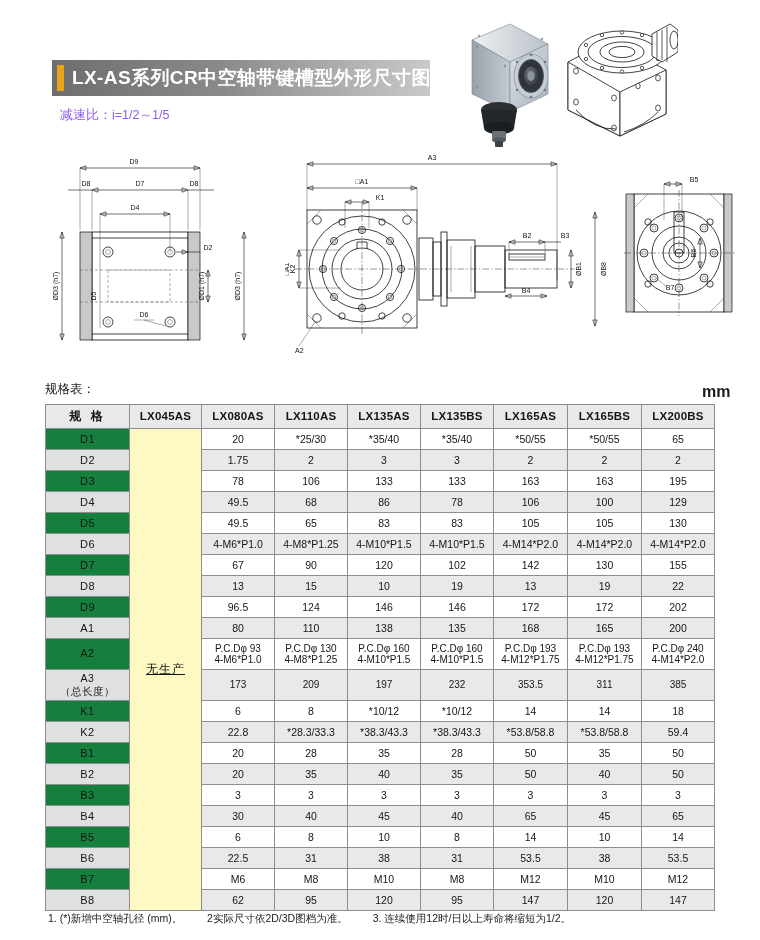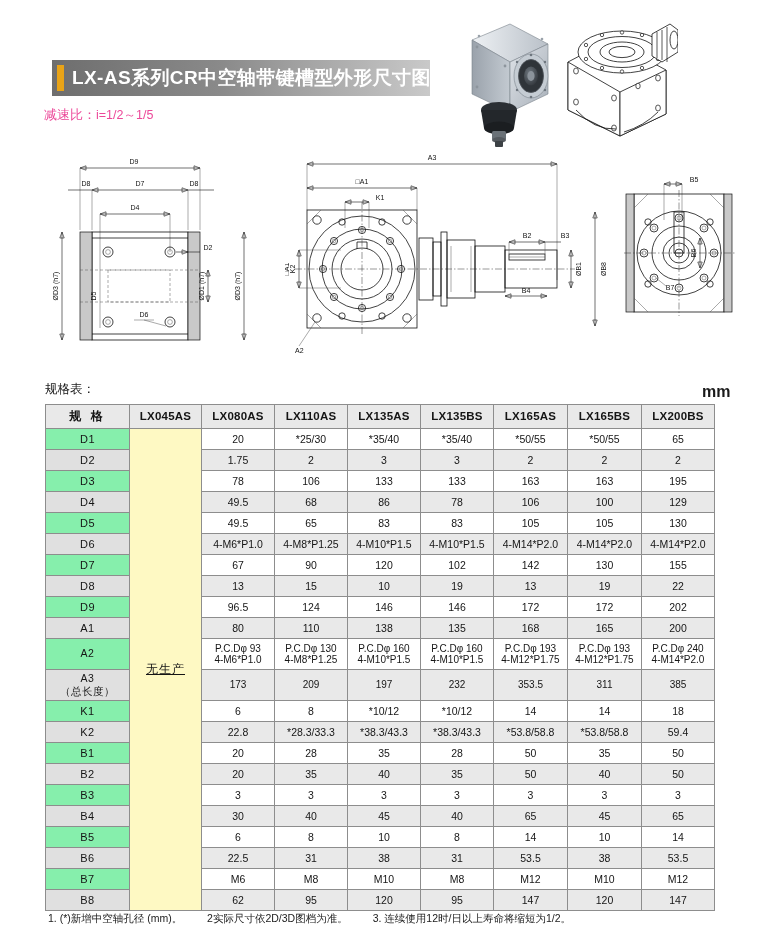--- a/index.html
+++ b/index.html
@@ -21,21 +21,21 @@
     display:flex;align-items:center;
   }
   .title-accent{
     width:7px;height:26px;background:#e8a317;margin-left:5px;flex:0 0 auto;
   }
   .title-text{
     color:#ffffff;font-size:19px;font-weight:bold;letter-spacing:.4px;
     margin-left:8px;white-space:nowrap;
   }
   .ratio-line{
-    position:absolute;left:44px;top:106px;font-size:13px;color:#ec4899;white-space:nowrap;
+    position:absolute;left:60px;top:106px;font-size:13px;color:#8b5cf6;white-space:nowrap;
   }
   .ratio-line .val{font-size:12.5px;}
 
   
   .photos{position:absolute;left:440px;top:8px;width:240px;height:140px;}
   .photo-iso{position:absolute;left:12px;top:6px;}
   .photo-line{position:absolute;left:118px;top:10px;}
 
   
   .drawings{
@@ -74,21 +74,21 @@
   table.spec thead th{
     background:#e9e9e9;
     font-weight:bold;
     font-size:11.5px;
     height:23px;
     letter-spacing:.2px;
   }
   table.spec thead th.hcol0{letter-spacing:3px;font-size:12px;}
   table.spec tbody tr.alt td{background:#e9e9e9;}
   table.spec td.rowhead{
-    background:#86efac;font-size:11px;letter-spacing:.5px;
+    background:#15803d;font-size:11px;letter-spacing:.5px;
   }
   table.spec tr.alt td.rowhead{background:#e0e0e0;}
   table.spec td.nomake{
     background:#fef9c3;font-size:12px;letter-spacing:1px;text-decoration:underline;
   }
   table.spec td.two-line{height:30px;font-size:10px;}
   table.spec td.rowhead.two-line{font-size:10.5px;line-height:1.25;}
   .cellsub{display:block;}
 
   

